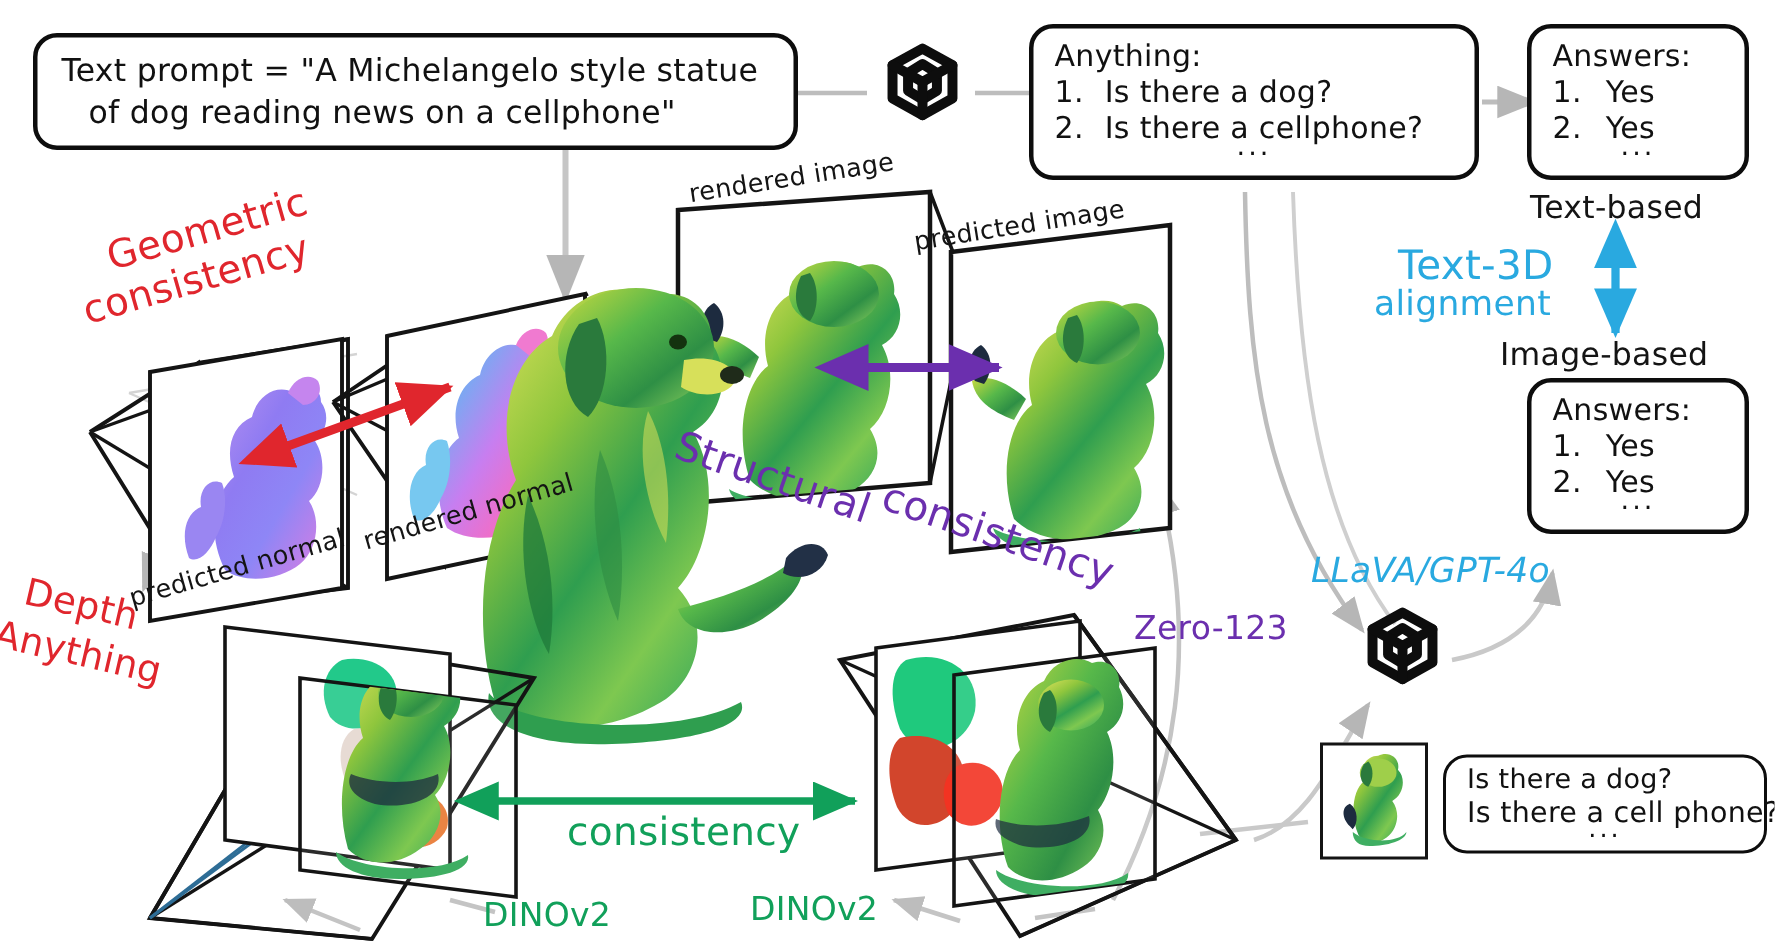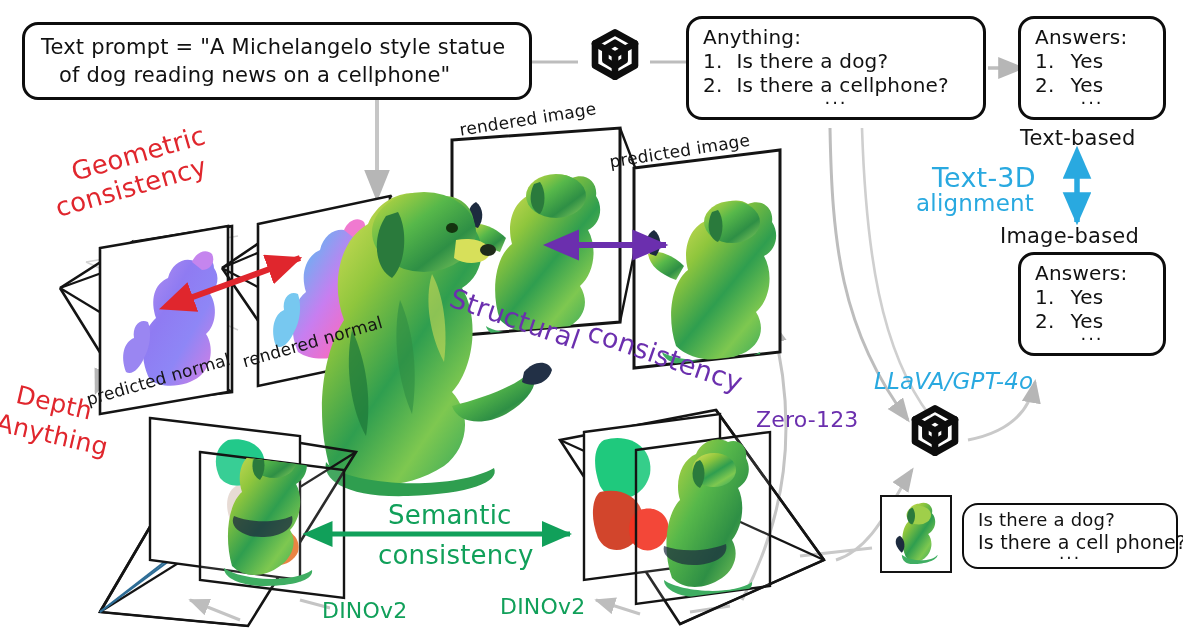--- a/index.html
+++ b/index.html
@@ -461,21 +461,20 @@
 
   <div class="lbl hw red rot-c" style="left:20px;top:380px;font-size:25px;">Depth</div>
   <div class="lbl hw red rot-c" style="left:0px;top:408px;font-size:25px;">Anything</div>
 
   <div class="lbl hw red rot-d" style="left:68px;top:158px;font-size:26px;">Geometric</div>
   <div class="lbl hw red rot-d" style="left:52px;top:194px;font-size:26px;">consistency</div>
 
   <div class="lbl hw purple rot-f" style="left:456px;top:282px;font-size:27px;">Structural</div>
   <div class="lbl hw purple rot-f" style="left:594px;top:316px;font-size:27px;">consistency</div>
 
-  <div class="lbl hw green" style="left:388px;top:500px;font-size:26px;">Semantic</div>
   <div class="lbl hw green" style="left:378px;top:540px;font-size:26px;">consistency</div>
 
   <div class="lbl hw black rot-d" style="left:84px;top:390px;font-size:17px;">predicted normal</div>
 
   <div class="lbl hw black rot-d" style="left:240px;top:352px;font-size:17px;">rendered normal</div>
 
   <div class="lbl hw black" style="left:458px;top:120px;font-size:17px;transform:rotate(-9deg);transform-origin:left top;">rendered image</div>
 
   <div class="lbl hw black" style="left:608px;top:152px;font-size:17px;transform:rotate(-9deg);transform-origin:left top;">predicted image</div>
 

